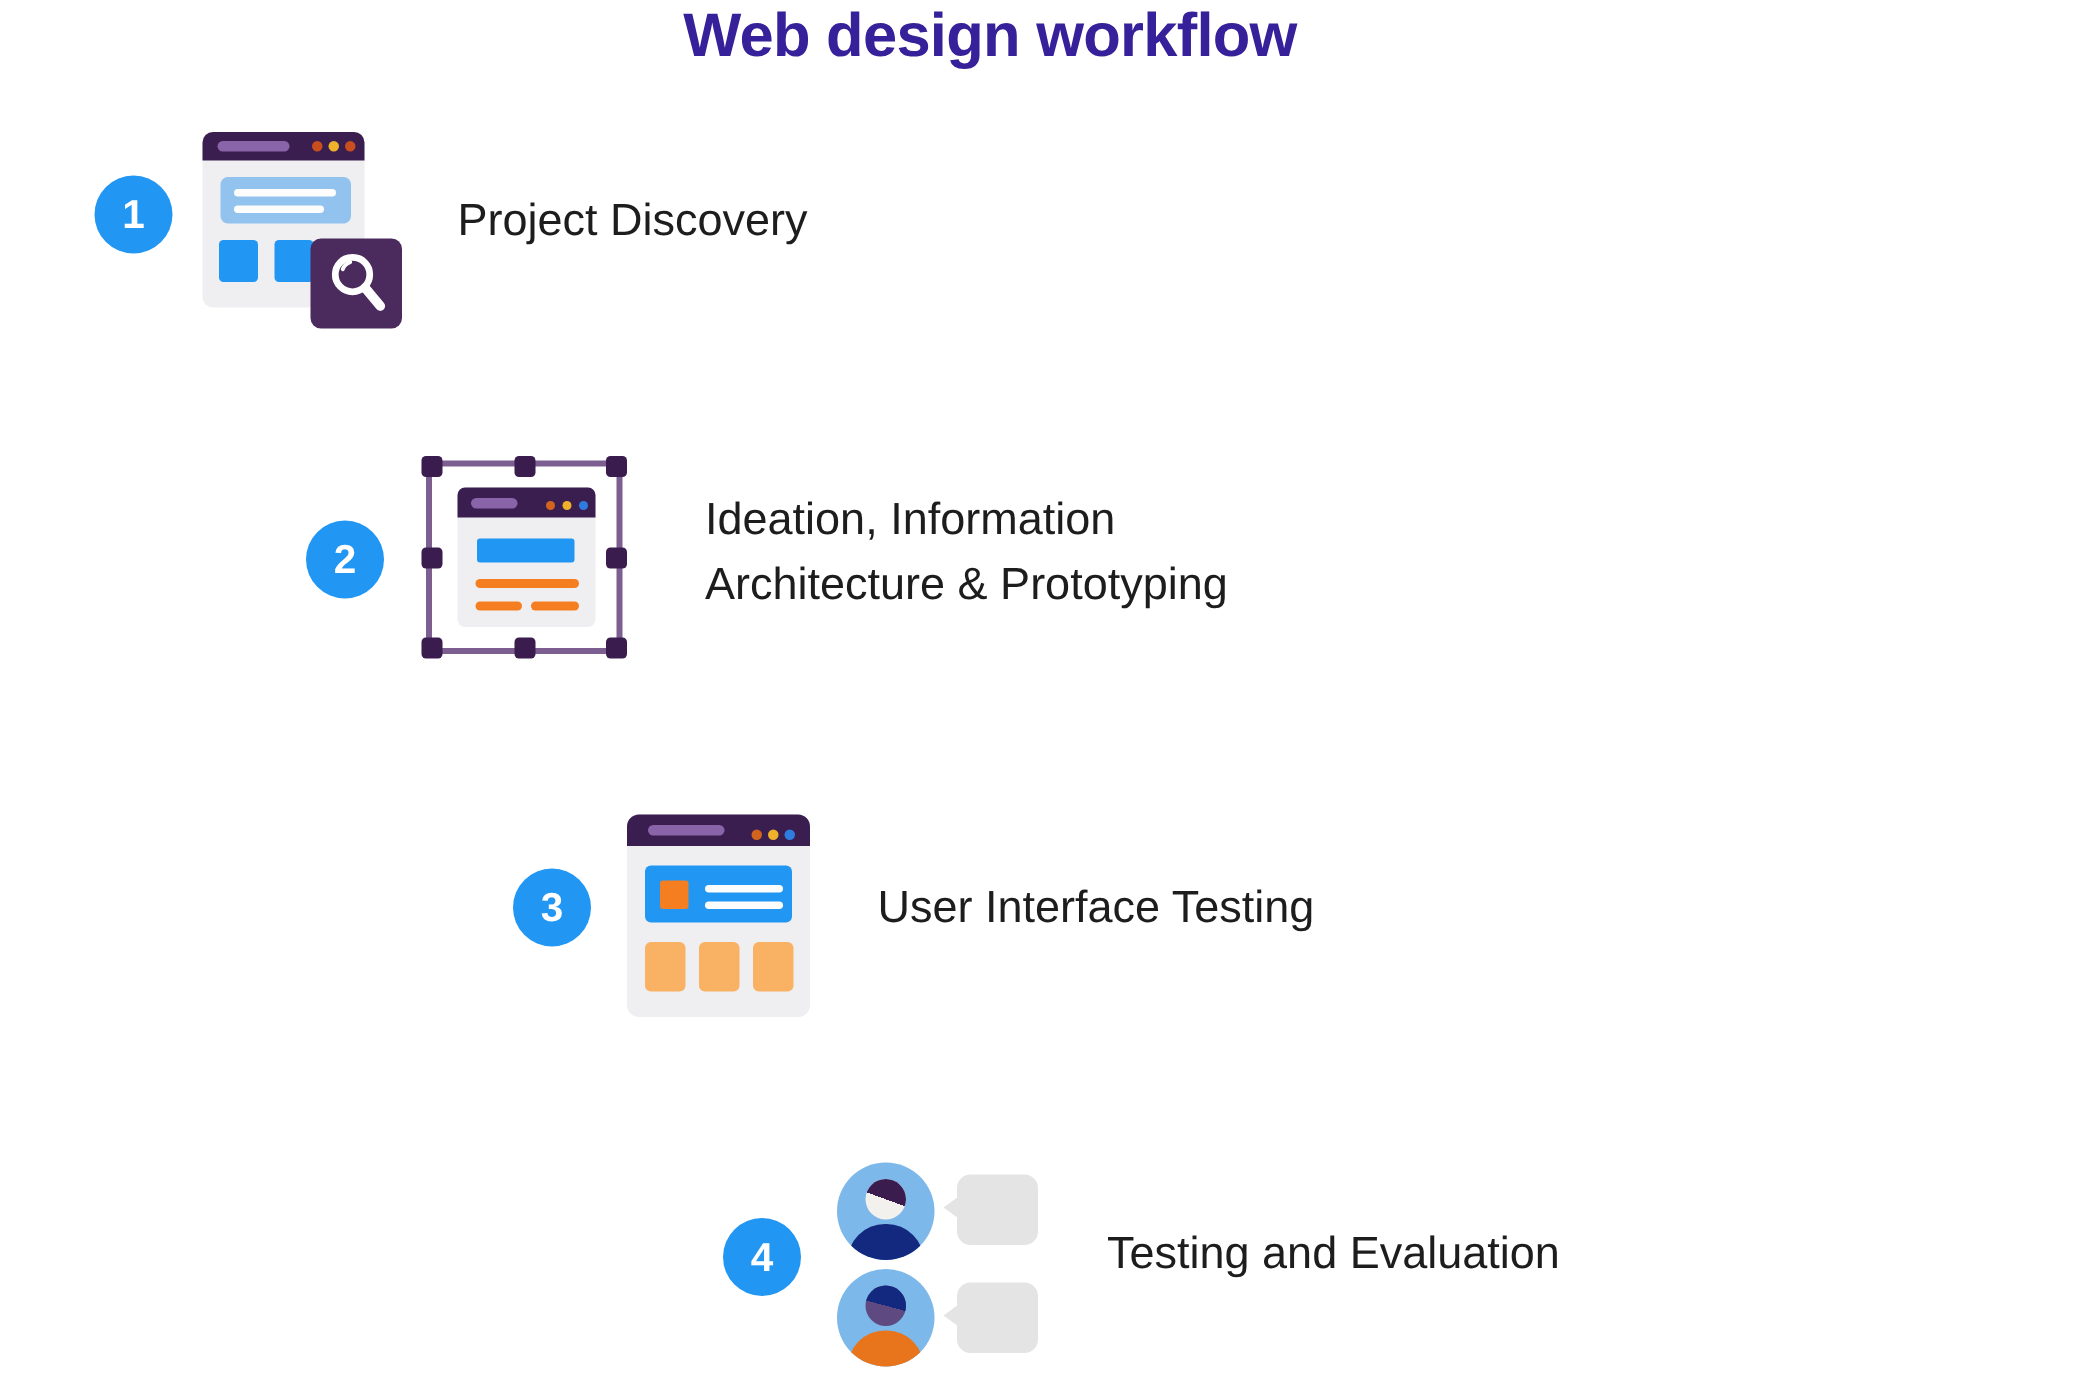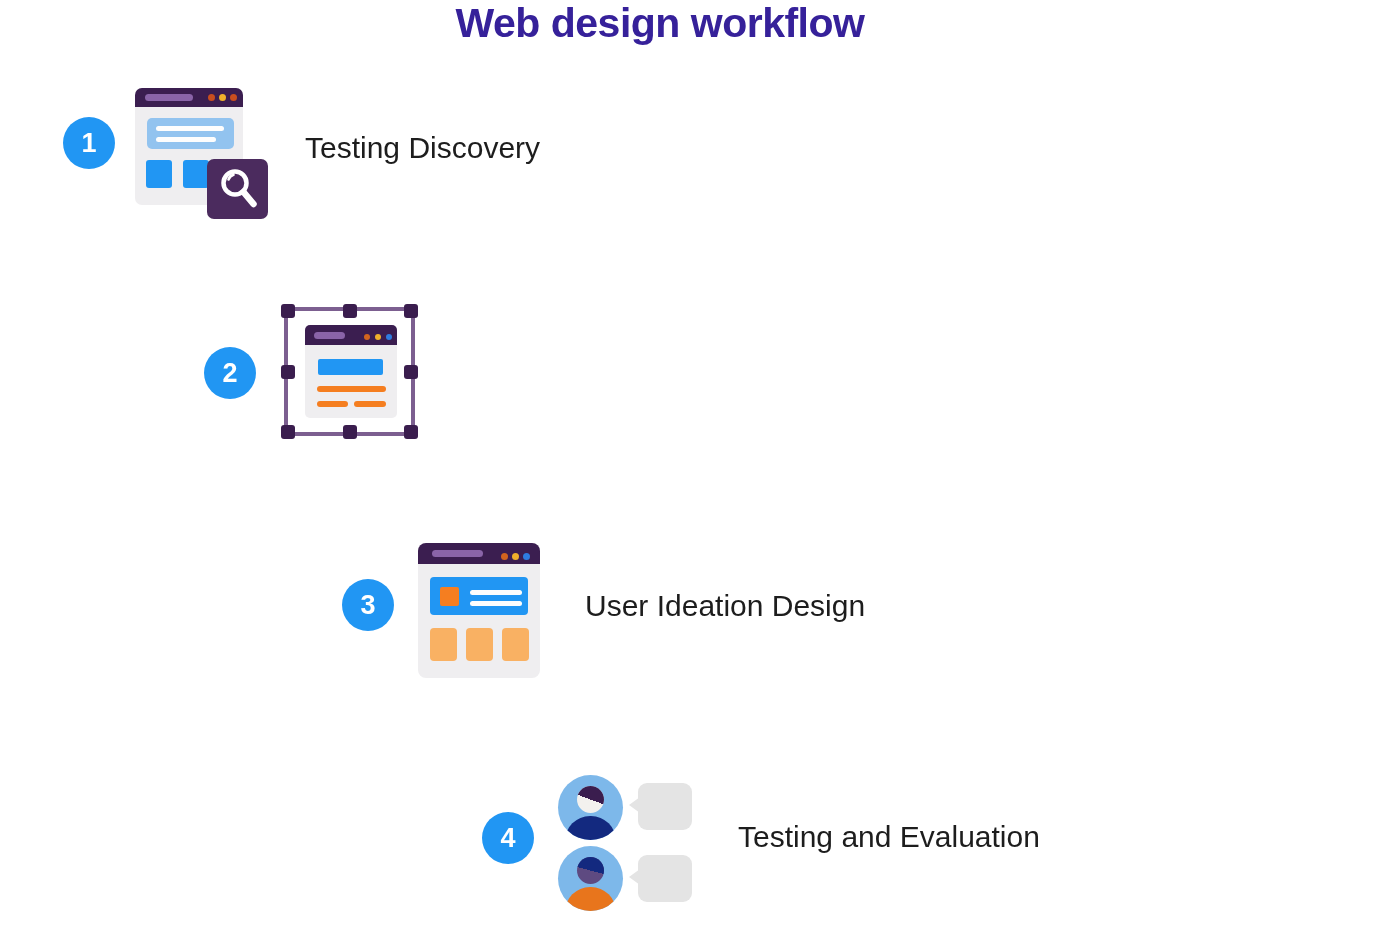--- a/index.html
+++ b/index.html
@@ -136,21 +136,21 @@
 
     <div class="mag-tile">
       <svg width="61" height="60" viewBox="0 0 61 60">
         <circle cx="28" cy="24" r="11.5" fill="none" stroke="#ffffff" stroke-width="4.5"></circle>
         <path d="M21.5 20.5 A 8 8 0 0 1 26.5 15.8" fill="none" stroke="#ffffff" stroke-width="2.6" stroke-linecap="round"></path>
         <line x1="36.5" y1="33" x2="46.5" y2="45" stroke="#ffffff" stroke-width="6.5" stroke-linecap="round"></line>
       </svg>
     </div>
 
     <div class="label l1">
-      <span>Testing Discovery</span>
+      <span>Project Discovery</span>
     </div>
   </div>
 
   <div>
     <div class="badge b2">2</div>
 
     <div class="sel-frame">
       <span class="handle h-tl"></span>
       <span class="handle h-tc"></span>
       <span class="handle h-tr"></span>
@@ -168,20 +168,22 @@
         <span class="dot y" style="right:16px;"></span>
         <span class="dot b" style="right:5px;"></span>
       </div>
       <span class="s2-bluebar"></span>
       <span class="s2-line" style="left:12px;top:61px;width:69px;"></span>
       <span class="s2-line" style="left:12px;top:76px;width:31px;"></span>
       <span class="s2-line" style="left:49px;top:76px;width:32px;"></span>
     </div>
 
     <div class="label l2">
+      <span>Ideation, Information</span>
+      <span>Architecture &amp; Prototyping</span>
     </div>
   </div>
 
   <div>
     <div class="badge b3">3</div>
 
     <div class="window s3-window">
       <div class="win-header">
         <span class="pill"></span>
         <span class="dot o" style="right:32px;"></span>
@@ -192,21 +194,21 @@
         <span class="s3-orange-sq"></span>
         <span class="whiteline" style="top:13px;"></span>
         <span class="whiteline" style="top:24px;"></span>
       </div>
       <span class="s3-card" style="left:12px;"></span>
       <span class="s3-card" style="left:48px;"></span>
       <span class="s3-card" style="left:84px;"></span>
     </div>
 
     <div class="label l3">
-      <span>User Ideation Design</span>
+      <span>User Interface Testing</span>
     </div>
   </div>
 
   <div>
     <div class="badge b4">4</div>
 
     <div class="avatar av1">
       <span class="face"></span>
       <span class="hair"></span>
       <span class="torso"></span>

